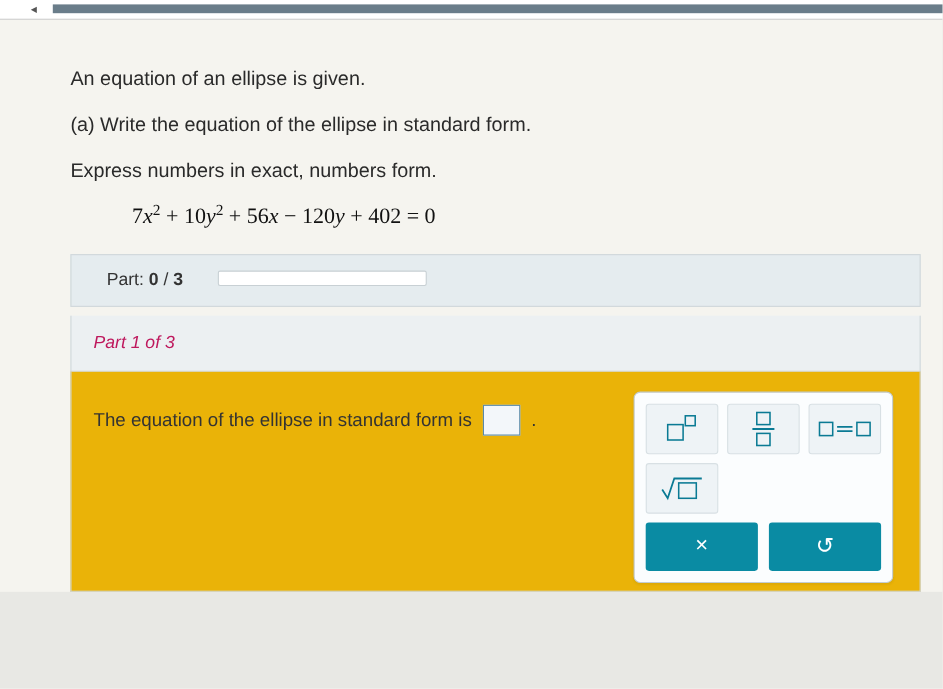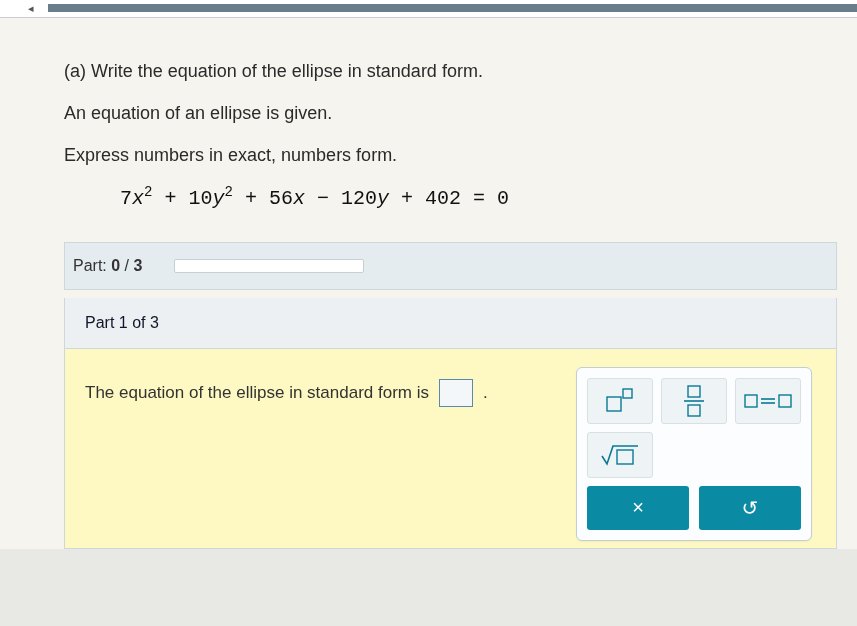--- a/index.html
+++ b/index.html
@@ -40,56 +40,56 @@
     .question-block p {
       margin: 0 0 16px 0;
       color: #2a2a2a;
       font-size: 18px;
       line-height: 1.45;
     }
     .equation-line {
       padding-left: 56px;
       font-size: 20px;
       color: #111;
-      font-family: Liberation Mono, monospace;
+      font-family: Liberation Serif, serif;
       margin-top: 8px;
-      margin-bottom: 32px;
+      margin-bottom: 22px;
     }
     .equation-line .sq {
       font-size: 14px;
       vertical-align: super;
     }
     .part-bar {
       background: #e5ecef;
       border: 1px solid #d0d7da;
-      padding: 14px 8px;
+      padding: 14px 32px;
       margin: 0 0 8px 0;
       color: #333;
       font-size: 16px;
       display: flex;
-      align-items: center;
       gap: 32px;
     }
     .mini-progress {
       width: 190px;
       height: 14px;
       background: #fff;
       border: 1px solid #c8d0d4;
       border-radius: 2px;
     }
     .part-sub-bar {
       background: #ecf0f2;
       border: 1px solid #d0d7da;
       border-top: none;
       padding: 16px 20px;
-      color: #0f172a;
+      color: #be185d;
       font-size: 16px;
+      font-style: italic;
     }
     .answer-row {
-      background: #fef9c3;
+      background: #eab308;
       border: 1px solid #d0d7da;
       border-top: none;
       padding: 30px 20px 53px 20px;
       position: relative;
       min-height: 200px;
     }
     .prompt-line {
       color: #333;
       font-size: 17px;
       display: flex;
@@ -157,22 +157,22 @@
 <body>
 
 <div class="topbar">
   <span class="back-arrow">◂</span>
   <div class="progress-bar"></div>
 </div>
 
 <div class="content">
 
   <div class="question-block">
+    <p>An equation of an ellipse is given.</p>
     <p>(a) Write the equation of the ellipse in standard form.</p>
-    <p>An equation of an ellipse is given.</p>
     <p>Express numbers in exact, numbers form.</p>
     <div class="equation-line">
       <span>7</span><i>x</i><span class="sq">2</span><span> + 10</span><i>y</i><span class="sq">2</span><span> + 56</span><i>x</i><span> − 120</span><i>y</i><span> + 402 = 0</span>
     </div>
   </div>
 
   <div class="part-bar">
     <span>
       <span>Part: </span><b>0</b><span> / </span><b>3</b>
     </span>

